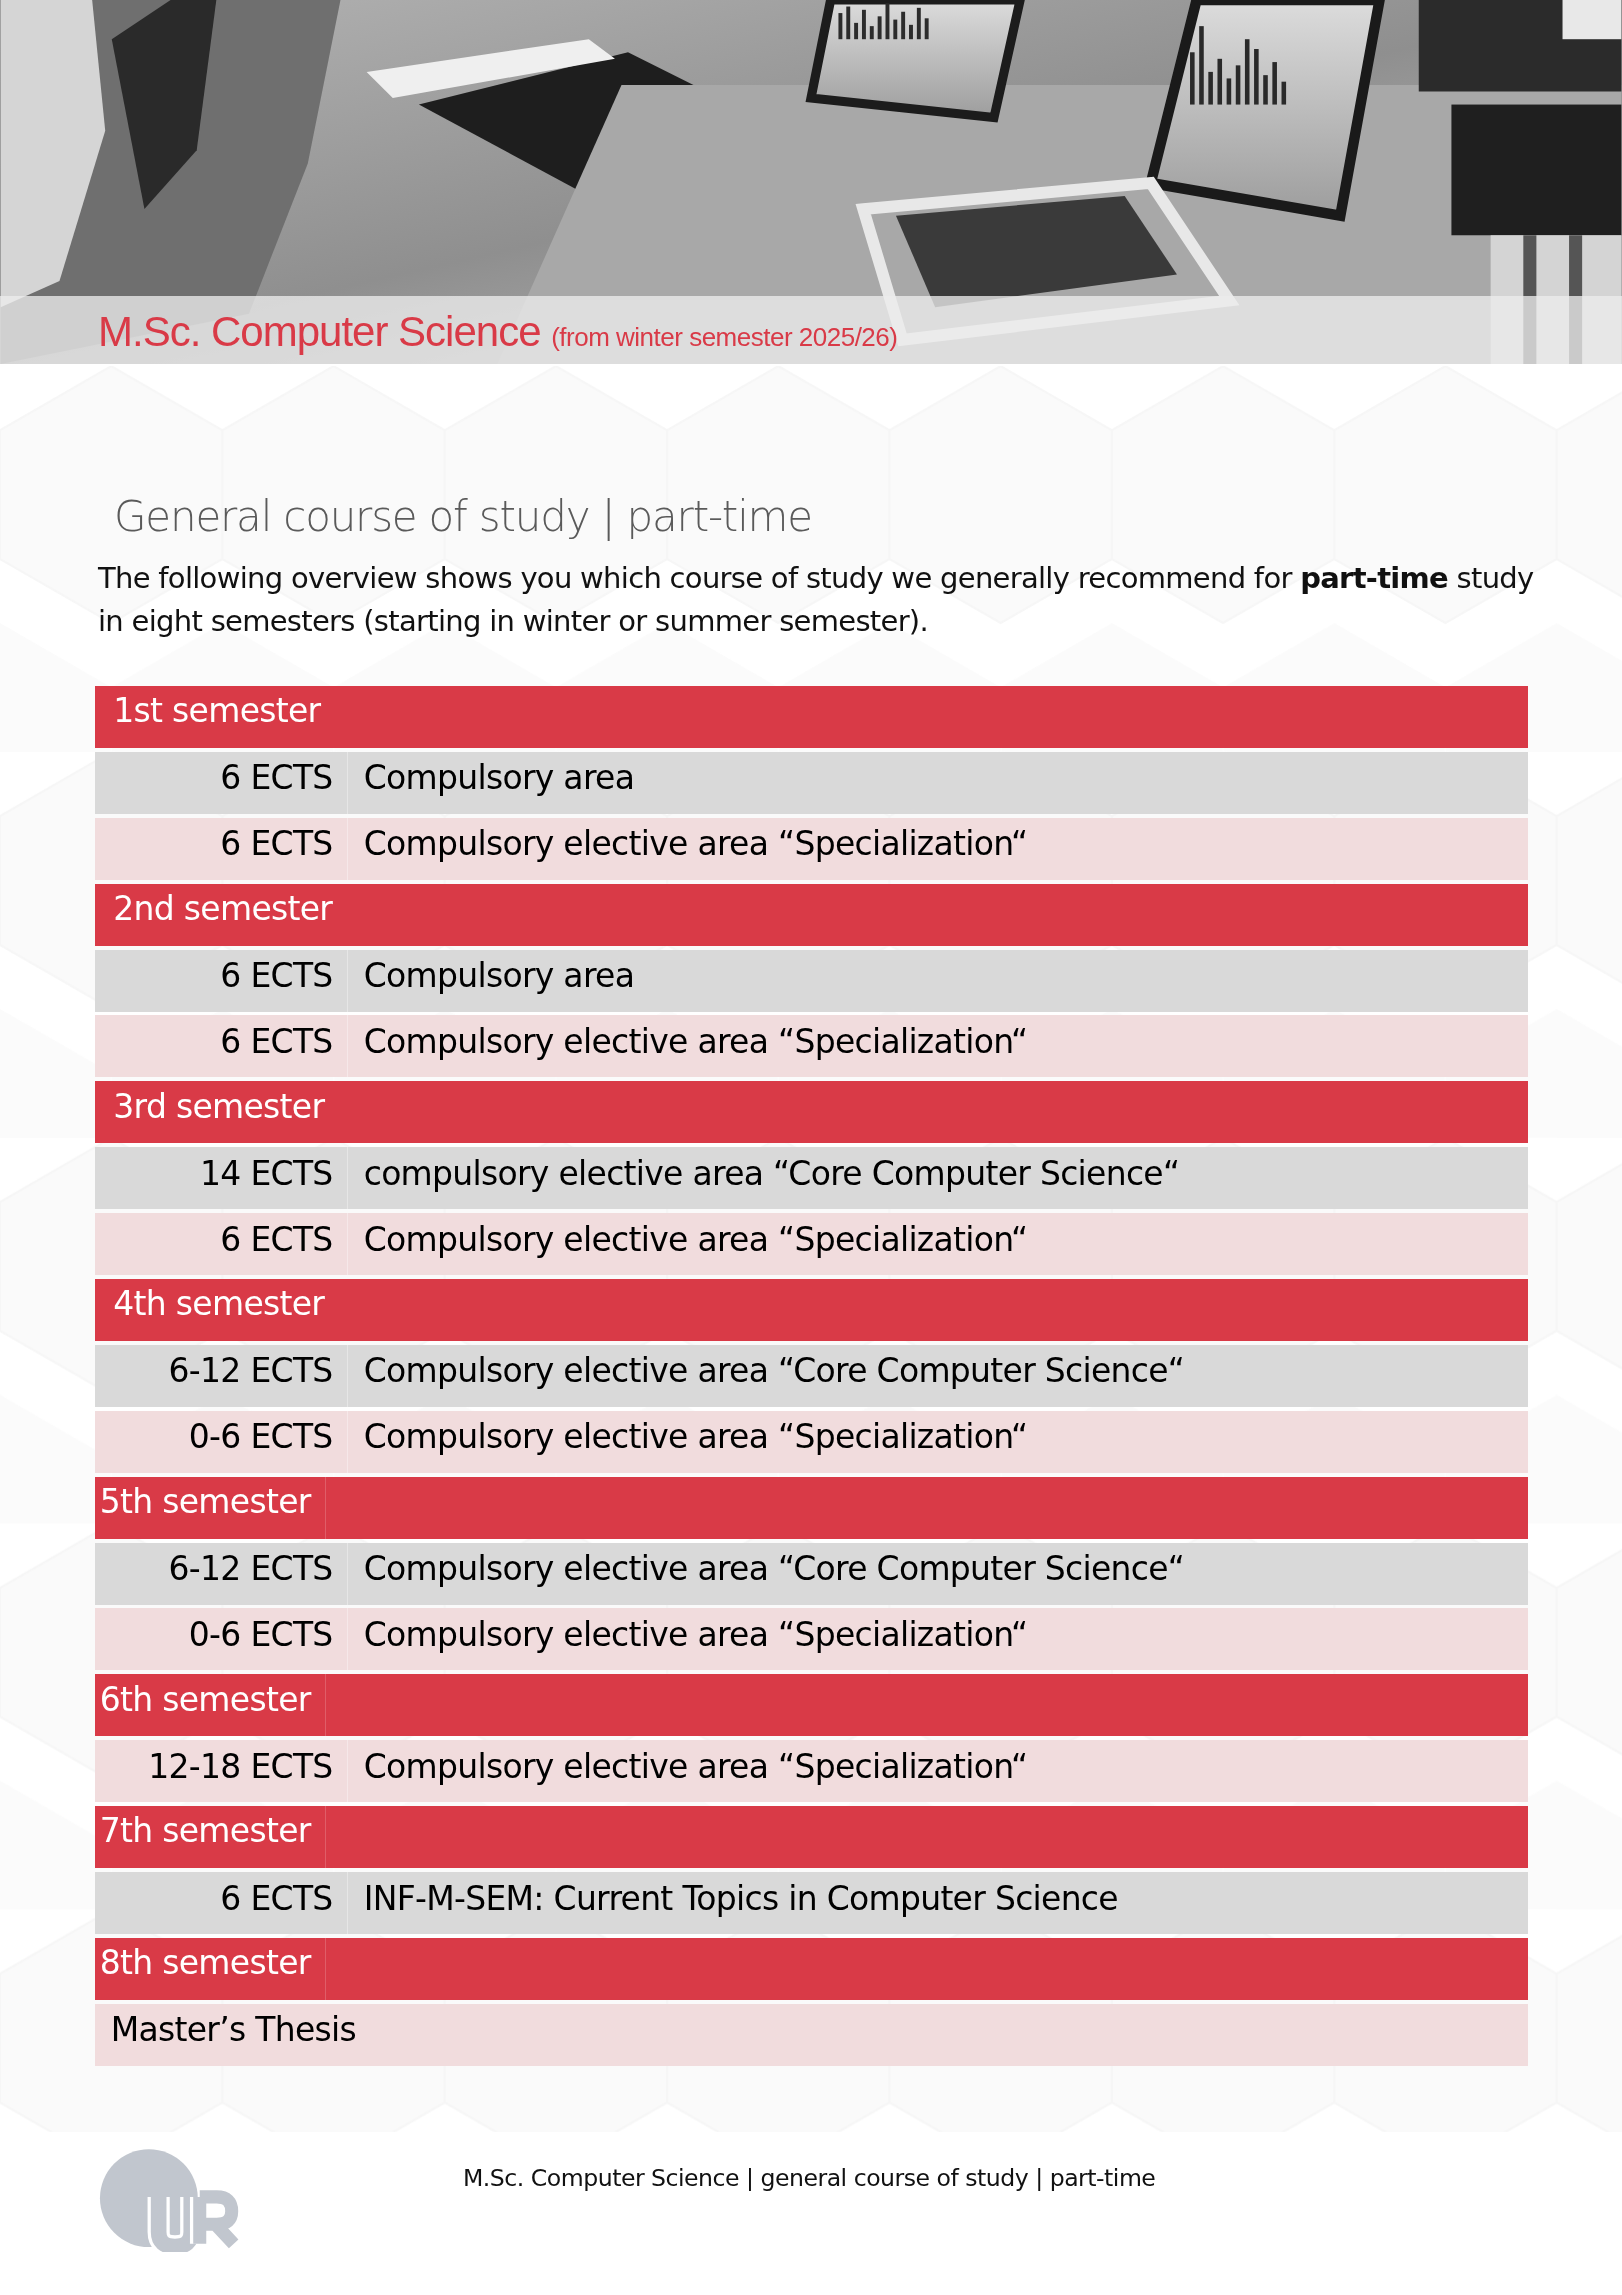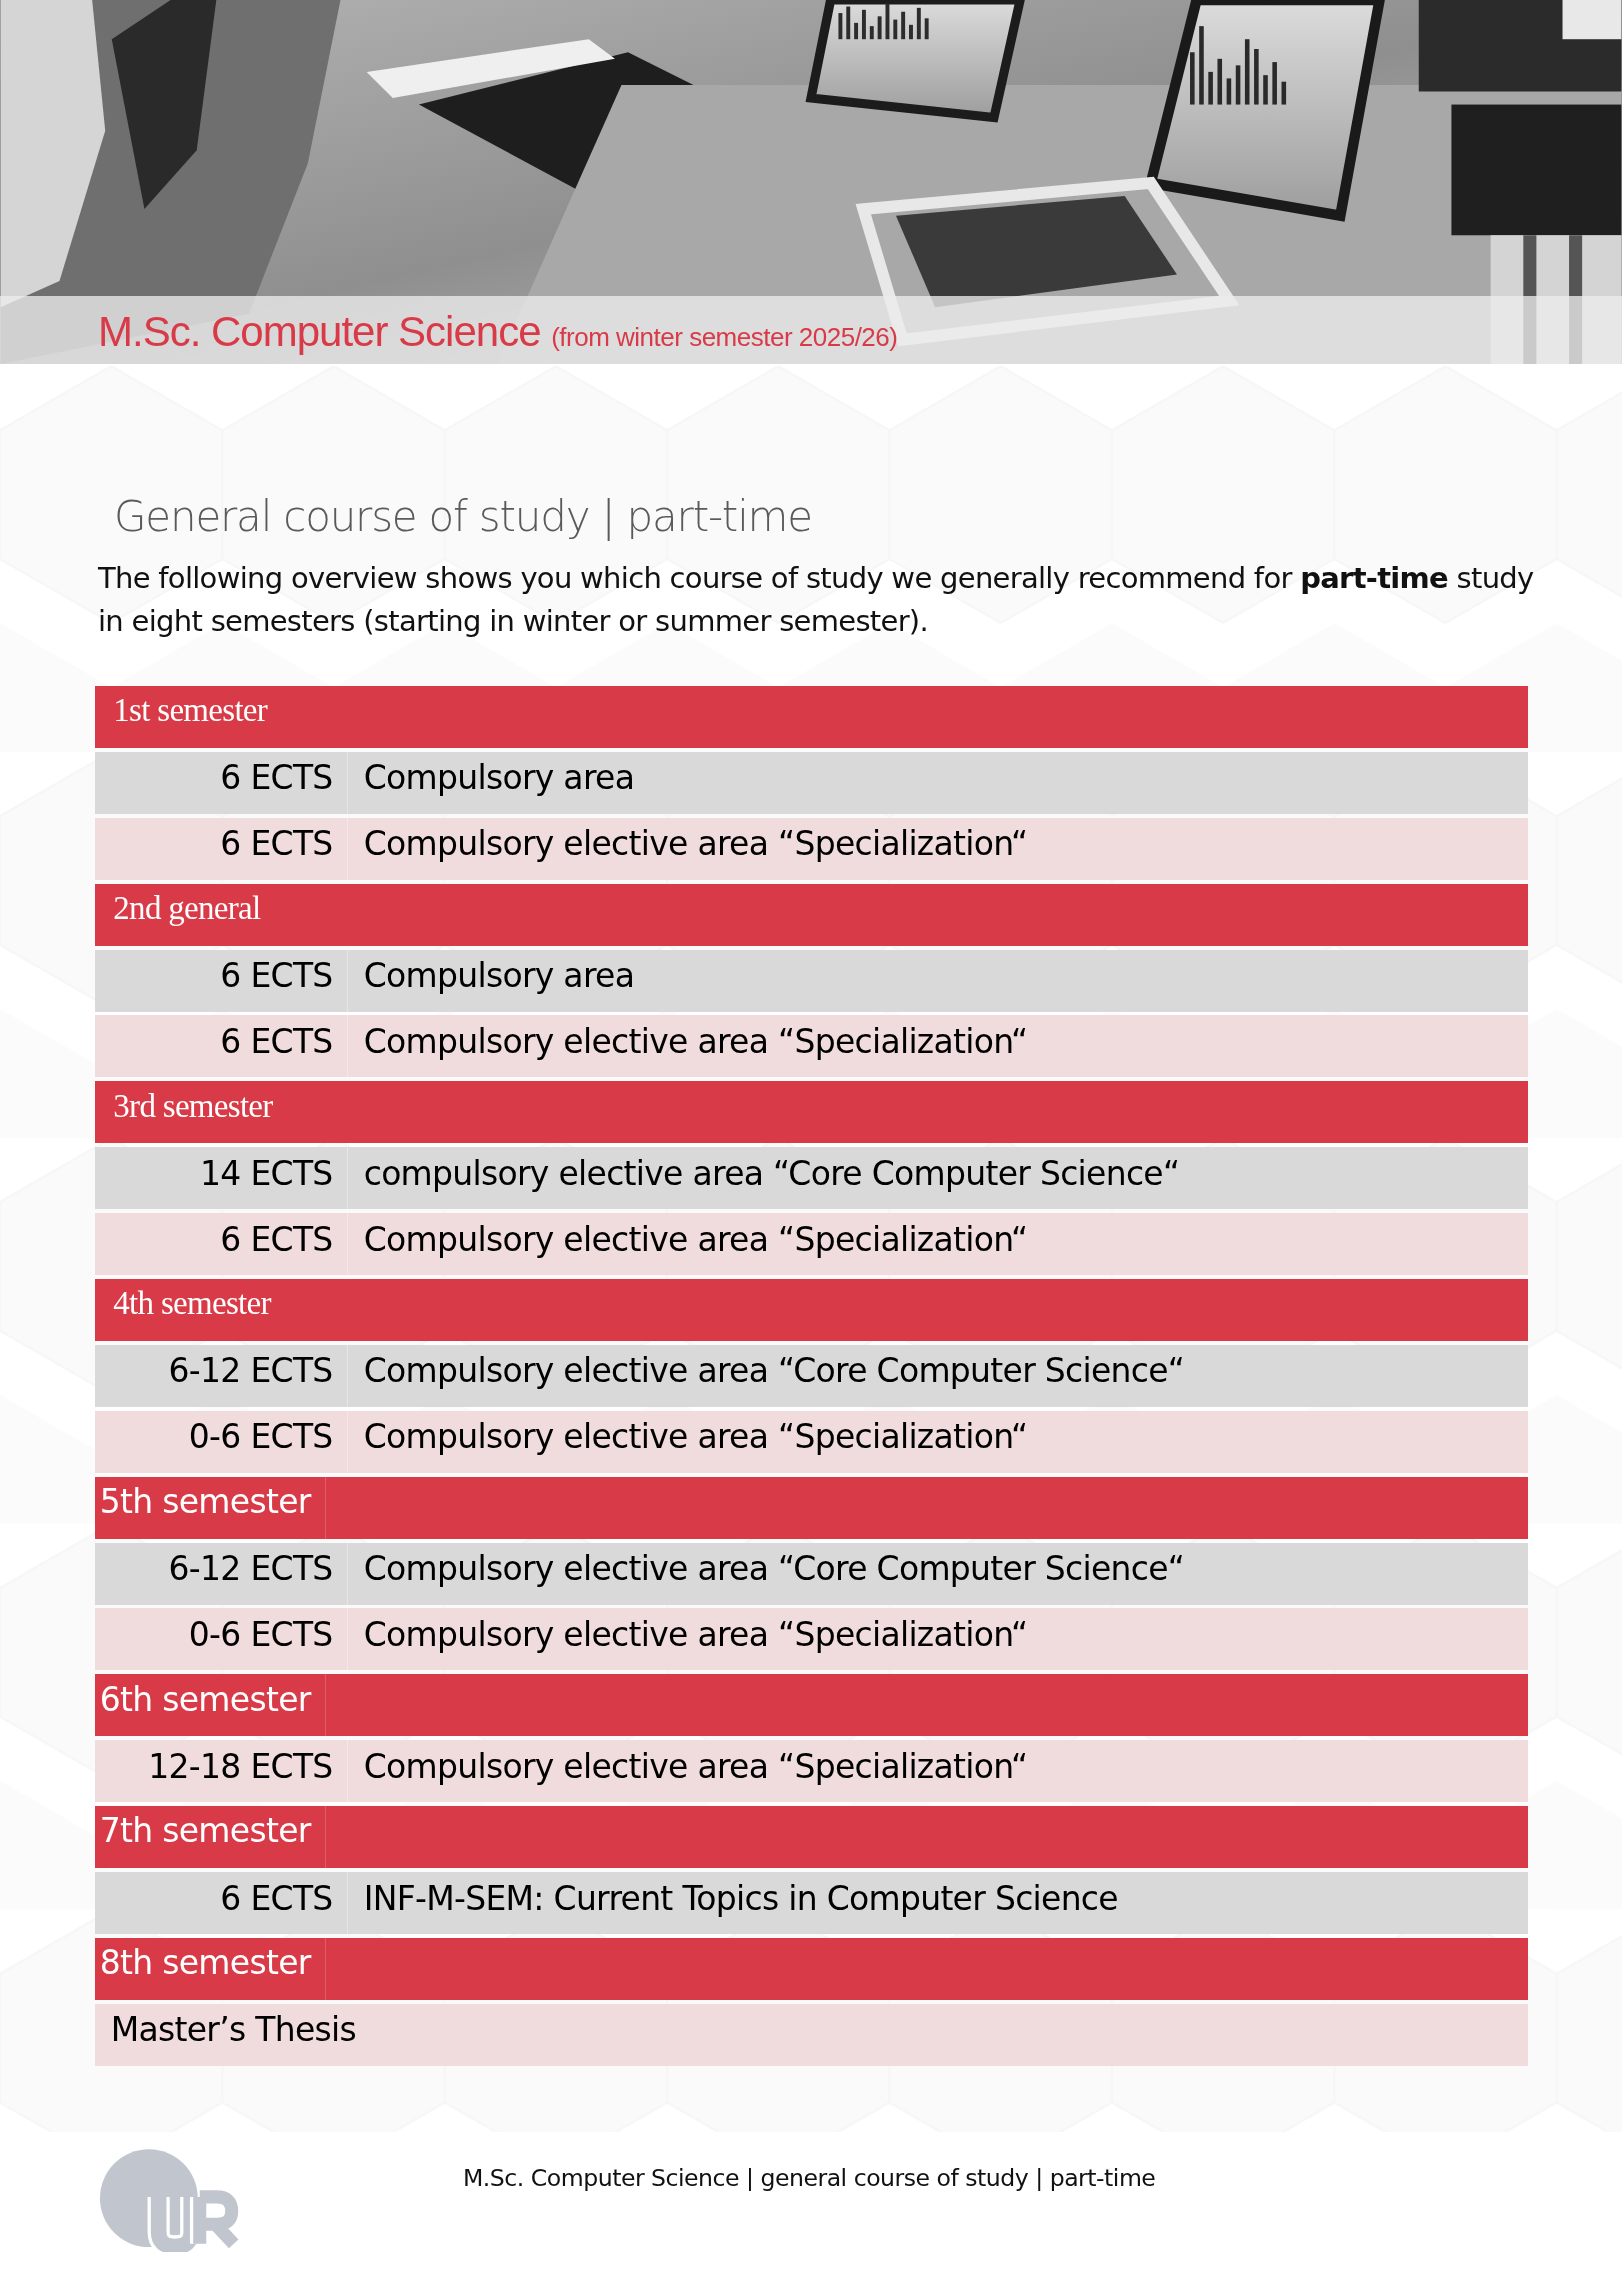--- a/index.html
+++ b/index.html
@@ -111,21 +111,20 @@
   }
   .semester-label {
     font-size: 33px;
     line-height: 39px;
     padding-top: 5.2px;
     letter-spacing: -0.7px;
     white-space: nowrap;
   }
   .semester.left .semester-label {
     padding-left: 18.3px;
-    font-family: Liberation Serif, serif;
   }
   .semester.right .semester-label {
     width: 231px;
     box-sizing: border-box;
     padding-right: 14.4px;
     text-align: right;
     border-right: 1.3px solid rgba(255,255,255,0.18);
     height: 62px;
   }
 
@@ -244,21 +243,21 @@
   <div class="row gray">
     <div class="cell-ects">6 ECTS</div>
     <div class="cell-area">Compulsory area</div>
   </div>
   <div class="row pink">
     <div class="cell-ects">6 ECTS</div>
     <div class="cell-area">Compulsory elective area “Specialization“</div>
   </div>
 
   <div class="row semester left">
-    <div class="semester-label">2nd general</div>
+    <div class="semester-label">2nd semester</div>
   </div>
   <div class="row gray">
     <div class="cell-ects">6 ECTS</div>
     <div class="cell-area">Compulsory area</div>
   </div>
   <div class="row pink">
     <div class="cell-ects">6 ECTS</div>
     <div class="cell-area">Compulsory elective area “Specialization“</div>
   </div>
 

